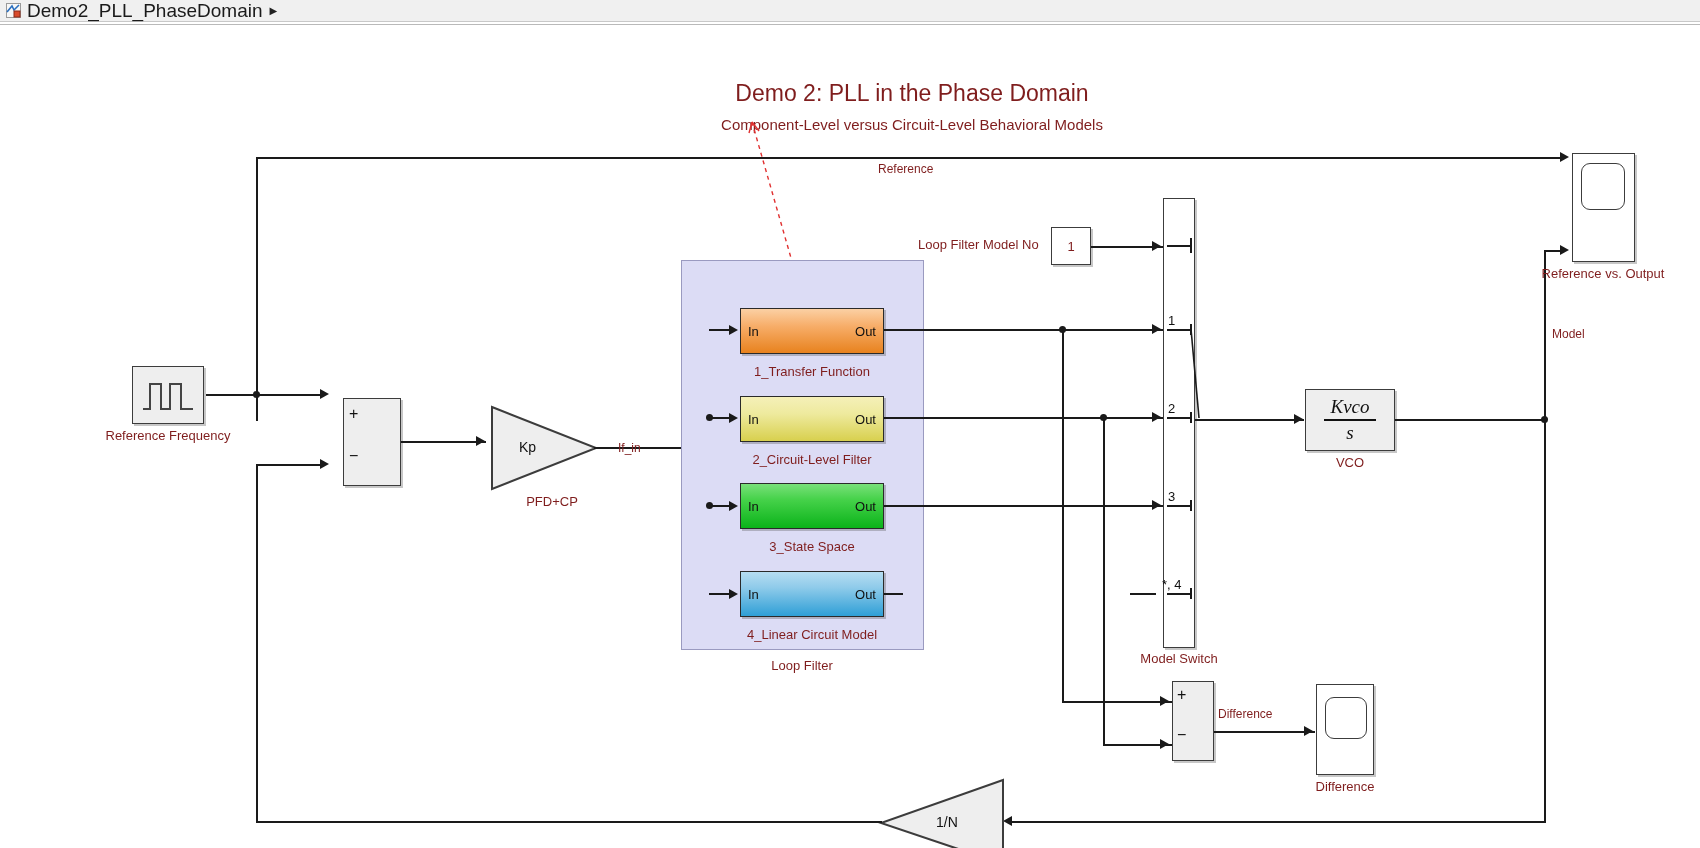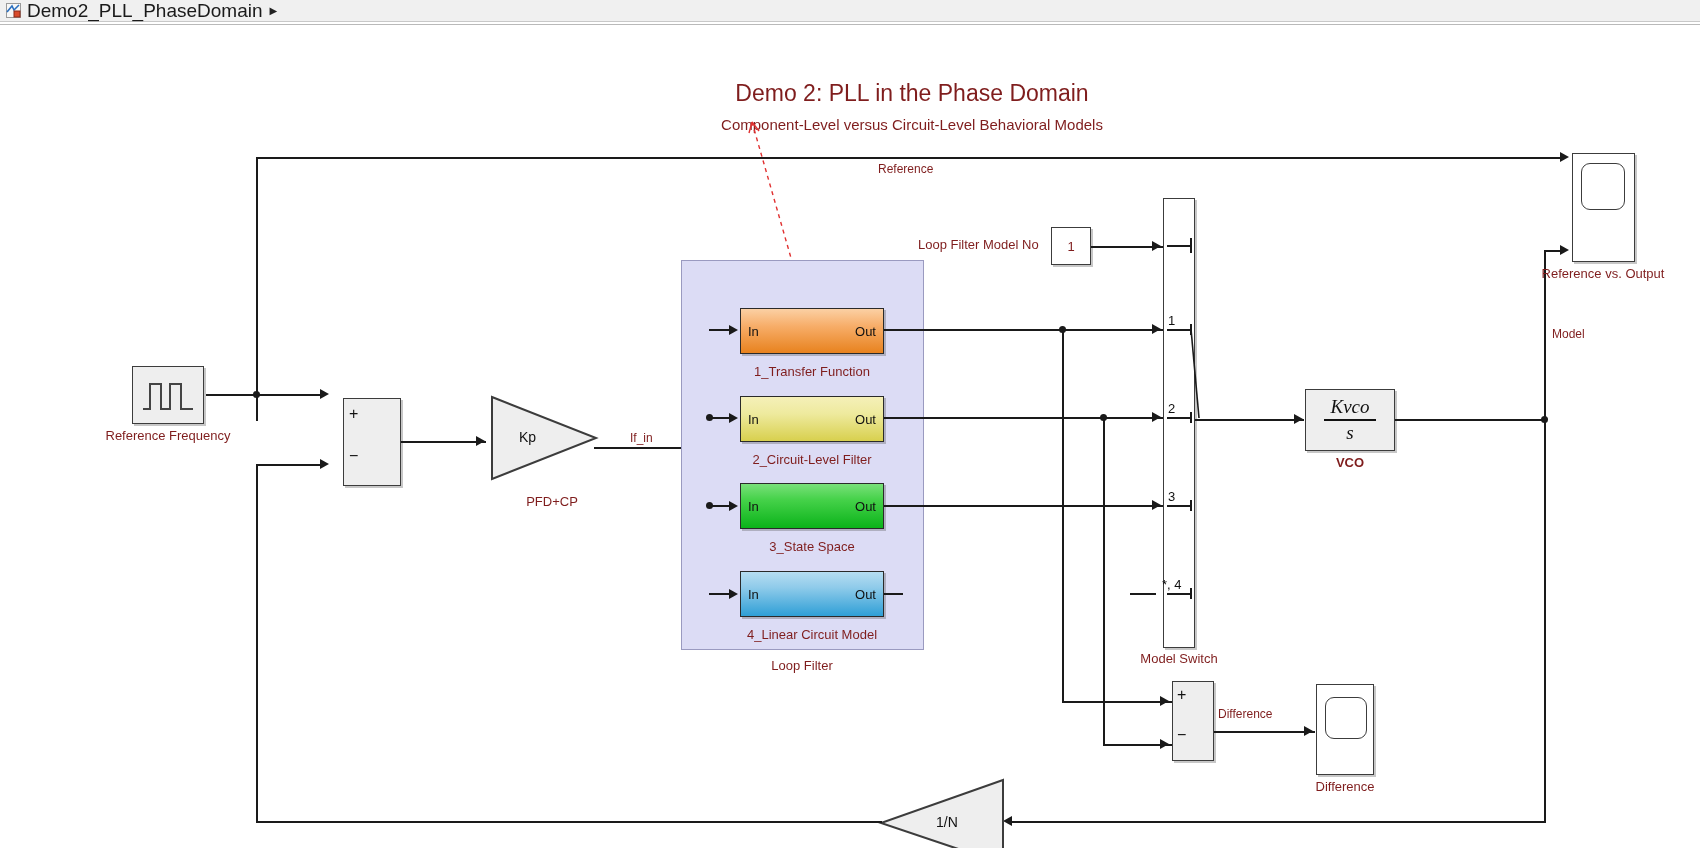--- a/index.html
+++ b/index.html
@@ -198,30 +198,30 @@
     <span class="sum-sign" style="left:5px; top:48px;">−</span>
   </div>
 
   <div class="wire wh" style="left:257px; top:438px; width:66px;"></div>
   <div class="arrow" style="left:320px; top:433px;"></div>
   <div class="wire wv" style="left:256px; top:438px; height:357px;"></div>
 
   <div class="wire wh" style="left:401px; top:415px; width:85px;"></div>
   <div class="arrow" style="left:476px; top:410px;"></div>
 
-  <div class="gain-wrap" style="left:489px; top:368px;">
+  <div class="gain-wrap" style="left:489px; top:378px;">
     <svg width="110" height="88" viewBox="0 0 110 88">
       <polygon points="3,3 107,44 3,85" fill="#eeeeee" stroke="#3c3c3c" stroke-width="2"></polygon>
     </svg>
     <span class="gain-txt" style="left:30px; top:35px;">Kp</span>
   </div>
   <div class="txt lbl center" style="left:552px; top:468px;">PFD+CP</div>
 
   <div class="wire wh" style="left:594px; top:421px; width:116px;"></div>
-  <div class="txt lbl-sm" style="left:618px; top:405px;margin-left:12px;">If_in</div>
+  <div class="txt lbl-sm" style="left:618px; top:415px;">If_in</div>
 
   <div class="wire wv" style="left:709px; top:303px; height:265px;"></div>
 
   <div id="loopfilter-box" style="left:681px; top:234px; width:243px; height:390px;"></div>
   <div class="txt lbl center" style="left:802px; top:632px;">Loop Filter</div>
 
   <div class="cblk cblk-orange" style="left:740px; top:282px; width:144px; height:46px;">
     <span>In</span>
     <span>Out</span>
   </div>
@@ -314,21 +314,21 @@
   <div class="wire wh" style="left:1195px; top:393px; width:109px;"></div>
   <div class="arrow" style="left:1294px; top:388px;"></div>
 
   <div class="blk" style="left:1305px; top:363px; width:90px; height:62px;">
     <span class="vco-frac">
       <span class="vco-num">Kvco</span>
       <span class="vco-bar"></span>
       <span class="vco-den">s</span>
     </span>
   </div>
-  <div class="txt lbl center" style="left:1350px; top:429px;font-weight:bold;">VCO</div>
+  <div class="txt lbl center" style="left:1350px; top:429px;">VCO</div>
 
   <div class="wire wh" style="left:1395px; top:393px; width:150px;"></div>
   <div class="node" style="left:1541px; top:390px;"></div>
   <div class="wire wv" style="left:1544px; top:224px; height:170px;"></div>
   <div class="wire wh" style="left:1544px; top:224px; width:18px;"></div>
   <div class="arrow" style="left:1560px; top:219px;"></div>
   <div class="txt lbl-sm" style="left:1552px; top:301px;">Model</div>
 
   <div class="wire wv" style="left:1544px; top:393px; height:402px;"></div>
   <div class="wire wh" style="left:1012px; top:795px; width:534px;"></div>

